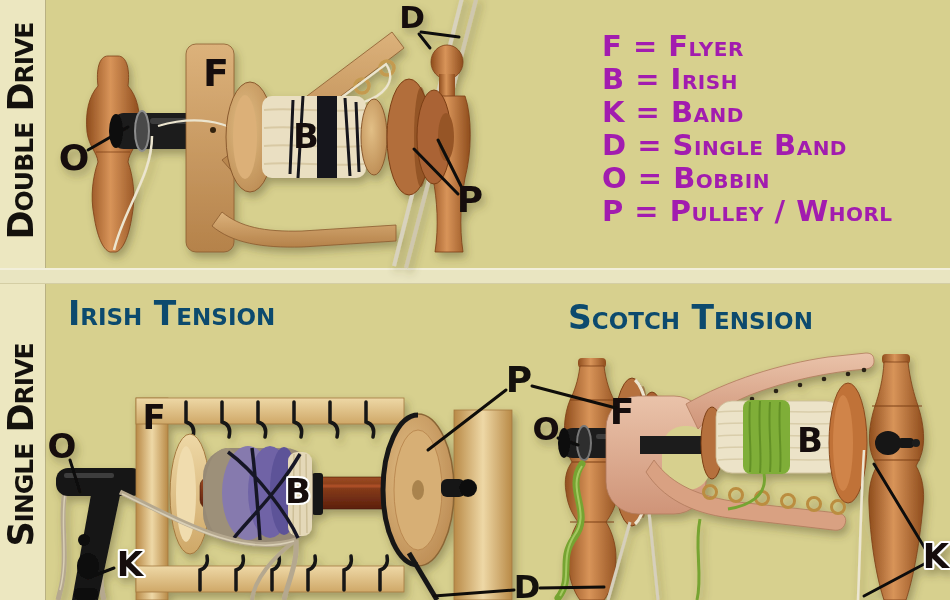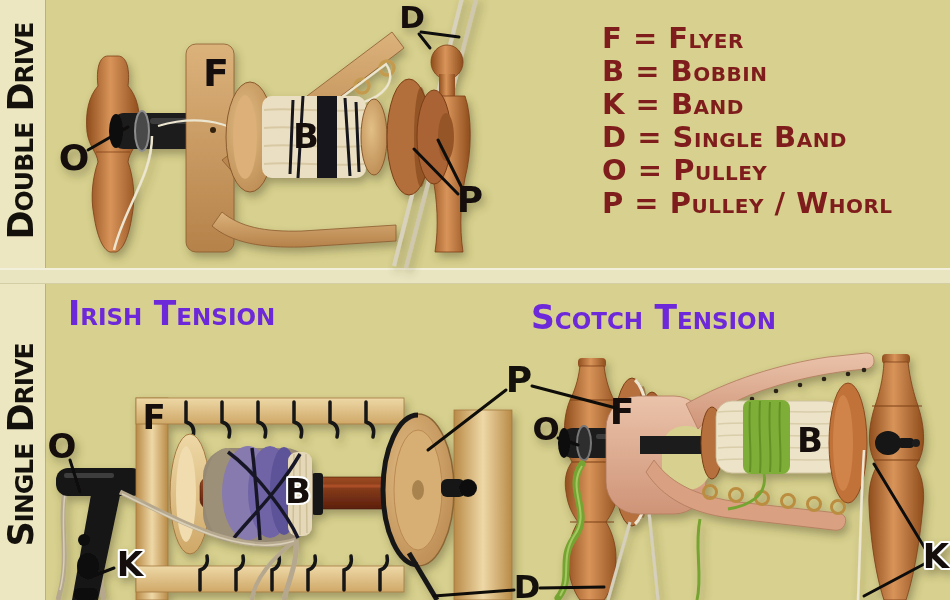--- a/index.html
+++ b/index.html
@@ -10,49 +10,49 @@
   .divider{position:absolute;left:0;top:268px;width:950px;height:13px;
            background:#e9e5c1;border-top:2px solid #f2efda;
            border-bottom:1px solid rgba(150,140,80,.25);}
   .v-label{position:absolute;width:280px;height:44px;display:flex;
            align-items:center;justify-content:center;
            transform:rotate(-90deg);
            font-weight:bold;font-size:35px;font-variant:small-caps;
            letter-spacing:-1px;color:#14110d;white-space:nowrap;}
   .v-dd{left:-119px;top:109px;}
   .v-sd{left:-119px;top:423px;}
-  .legend{position:absolute;left:602px;top:22px;line-height:33px;
+  .legend{position:absolute;left:602px;top:30px;line-height:33px;
           font-weight:bold;font-size:29px;font-variant:small-caps;
-          letter-spacing:.5px;color:#7f1d1d;}
+          letter-spacing:.5px;color:#a21caf;}
   .heading{position:absolute;font-weight:bold;font-size:33px;
-           font-variant:small-caps;letter-spacing:0;color:#6d28d9;white-space:nowrap;}
+           font-variant:small-caps;letter-spacing:0;color:#0c4a6e;white-space:nowrap;}
   .heading-irish{left:68px;top:294px;}
-  .heading-scotch{left:531px;top:298px;}
+  .heading-scotch{left:568px;top:298px;}
   .art{position:absolute;left:0;top:0;}
   .lbl{font-family:"DejaVu Sans",sans-serif;font-weight:bold;fill:#14110d;text-anchor:middle;}
   .lbl-o{stroke:#ffffff;stroke-width:4px;paint-order:stroke;stroke-linejoin:round;}
   .ptr{stroke:#0f0d0a;stroke-width:3;stroke-linecap:round;}
 </style>
 </head>
 <body>
 
 <div class="stage">
 
   <div class="sidebar"></div>
   <div class="divider"></div>
 
   <div class="v-label v-dd">Double Drive</div>
   <div class="v-label v-sd">Single Drive</div>
 
   <div class="legend">
     <div>F = Flyer</div>
-    <div>B = Bobbin</div>
+    <div>B = Irish</div>
     <div>K = Band</div>
     <div>D = Single Band</div>
-    <div>O = Pulley</div>
+    <div>O = Bobbin</div>
     <div>P = Pulley / Whorl</div>
   </div>
 
   <div class="heading heading-irish">Irish Tension</div>
   <div class="heading heading-scotch">Scotch Tension</div>
 
   <svg class="art" width="950" height="600" viewBox="0 0 950 600">
     <defs>
       <linearGradient id="gOak" x1="0" y1="0" x2="0" y2="1">
         <stop offset="0" stop-color="#dcb27b"></stop>

